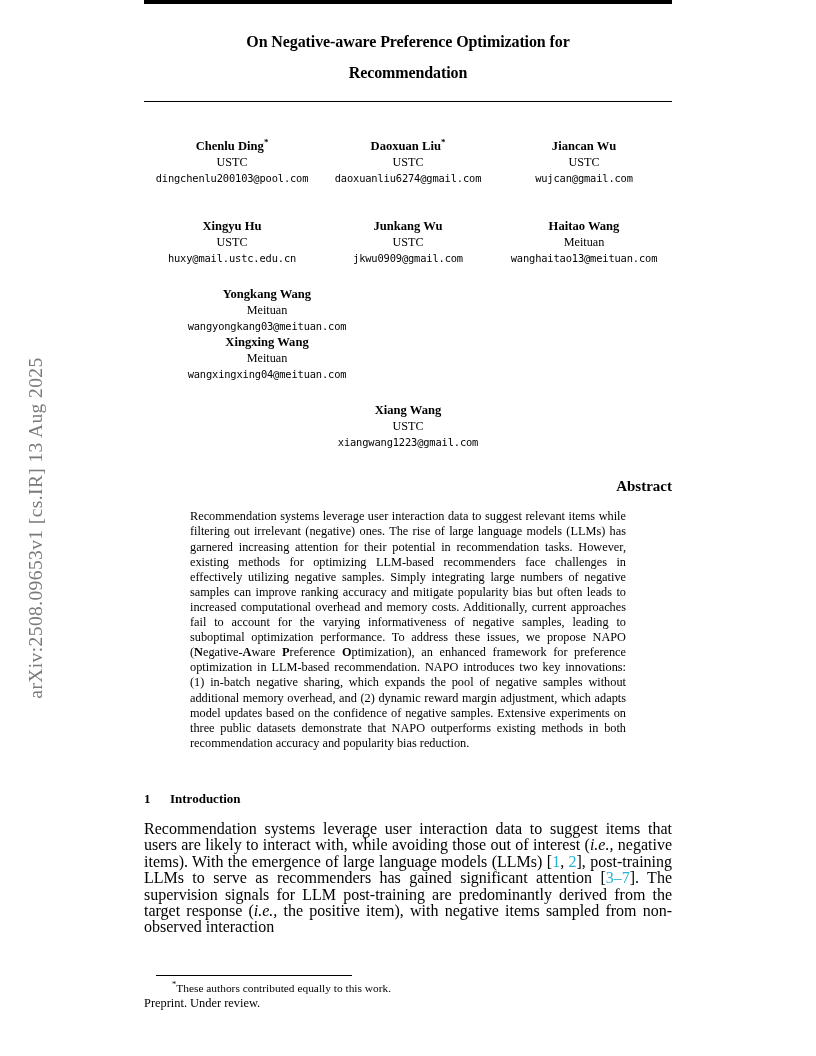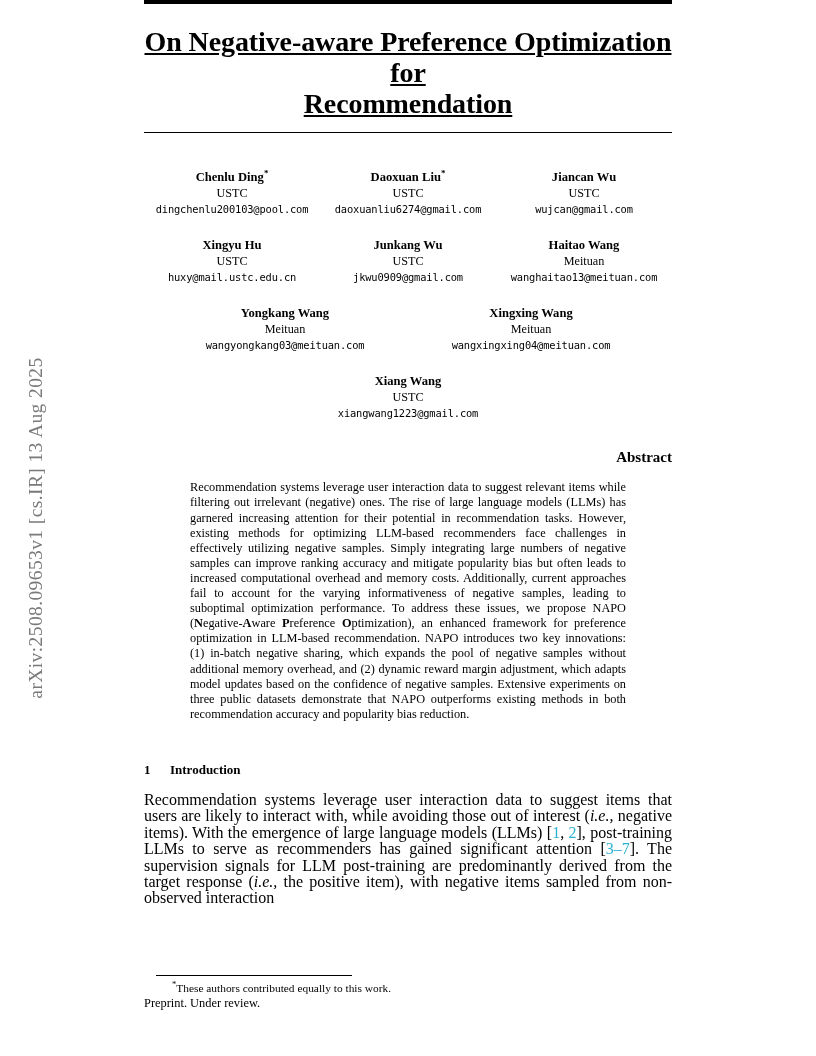--- a/index.html
+++ b/index.html
@@ -58,47 +58,46 @@
     width: 100%;
   }
 
   
   #title-block {
     margin-top: 22px;
     margin-bottom: 13px;
     text-align: center;
   }
   #title-block .title-line {
-    font-size: 28px;
+    font-size: 16px;
     font-weight: bold;
     line-height: 31px;
     letter-spacing: -0.1px;
-    text-decoration: underline;
   }
 
   
   #authors {
     margin-top: 36px;
   }
   .author-row {
     display: flex;
     justify-content: center;
     width: 100%;
     margin-bottom: 28px;
   }
   .author-row.row-1 { margin-bottom: 20px; }
   .author-row.row-2 { margin-bottom: 20px; }
-  .author-row.row-3 { margin-bottom: 20px; }
+  .author-row.row-3 { margin-bottom: 20px; flex-direction: column; }
   .author {
     text-align: center;
     padding: 0 4px;
     box-sizing: border-box;
   }
   .row-1 .author { width: 176px; }
-  .row-2 .author { width: 176px; }
+  .row-2 .author { width: 176px; margin-top: 12px; }
   .row-3 .author { width: 246px; }
   .row-4 .author { width: 260px; }
 
   .author .a-name {
     font-size: 12.6px;
     font-weight: bold;
     line-height: 16px;
     white-space: nowrap;
   }
   .author .a-name sup {

